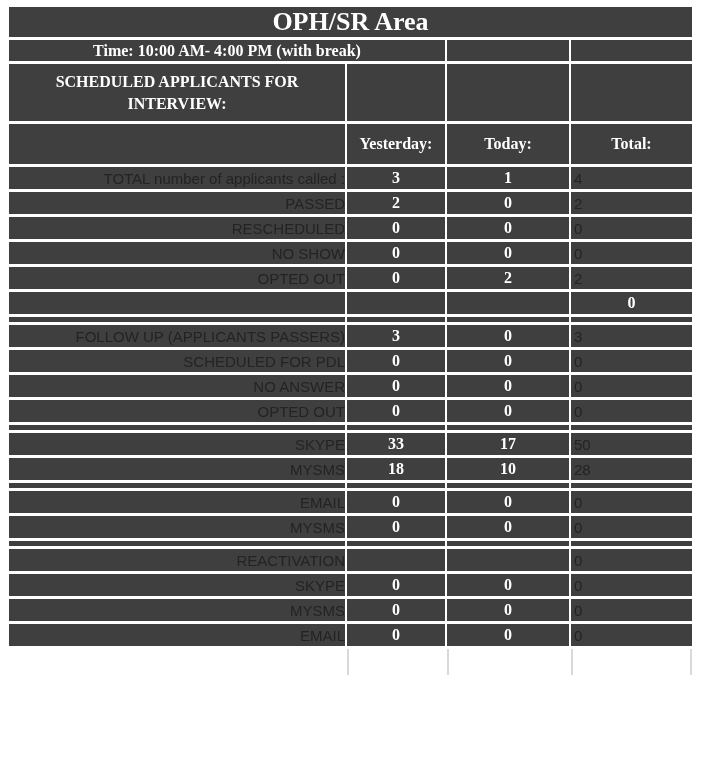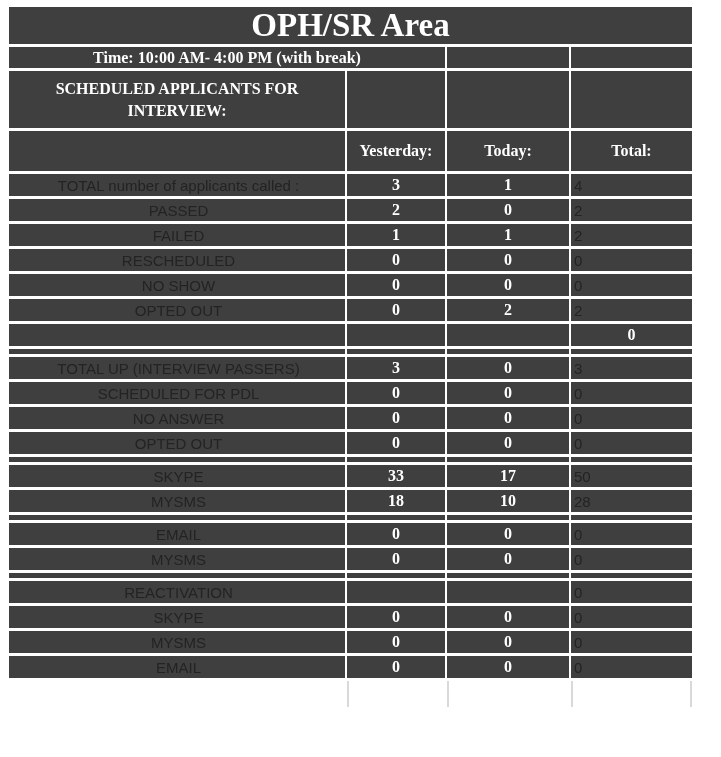--- a/index.html
+++ b/index.html
@@ -7,29 +7,29 @@
     width:721px;height:757px;background:#ffffff;overflow:hidden;
     font-family:"Liberation Serif", serif;
   }
   .wrap{padding:4px 0 0 7px;}
   table{
     border-collapse:separate;border-spacing:2px 3px;
     table-layout:fixed;background:#ffffff;
   }
   td{padding:0;margin:0;vertical-align:middle;overflow:hidden;white-space:nowrap;}
   tr.d > td{background:#3f3f3f;}
-  .title-cell{height:27px;text-align:center;color:#ffffff;font-weight:bold;font-size:33px;font-family:"Liberation Serif", serif;}
+  .title-cell{height:27px;text-align:center;color:#ffffff;font-weight:bold;font-size:26px;font-family:"Liberation Serif", serif;}
   .time-cell{height:21px;text-align:center;color:#ffffff;font-weight:bold;font-size:16px;}
   .sched-cell{height:57px;text-align:center;color:#ffffff;font-weight:bold;font-size:16px;white-space:normal;}
   .sched-cell .inner{width:280px;margin:0 auto;line-height:1.35;}
   .colhead{height:40px;text-align:center;color:#ffffff;font-weight:bold;font-size:16px;}
   tr.data{height:22px;}
   tr.data > td{height:22px;}
   .label{
-    text-align:center;padding-left:3px;color:#232323;
+    text-align:right;padding-left:3px;color:#232323;
     font-family:"Liberation Sans", sans-serif;font-size:15px;
   }
   .val{text-align:center;color:#fffffe;font-weight:bold;font-size:16px;font-family:"Liberation Serif", serif;}
   .total{
     text-align:left;padding-left:3px;color:#232323;
     font-family:"Liberation Sans", sans-serif;font-size:15px;
   }
   tr.spacer > td{height:5px;font-size:1px;line-height:1px;}
   tr.bottom > td{height:26px;background:#ffffff;}
   tr.bottom > td.bl{border-left:2px solid #d9d9d9;}
@@ -80,26 +80,20 @@
     <td class="val">1</td>
     <td class="total">4</td>
   </tr>
   <tr class="d data">
     <td class="label">PASSED</td>
     <td class="val">2</td>
     <td class="val">0</td>
     <td class="total">2</td>
   </tr>
   <tr class="d data">
-    <td class="label">FAILED</td>
-    <td class="val">1</td>
-    <td class="val">1</td>
-    <td class="total">2</td>
-  </tr>
-  <tr class="d data">
     <td class="label">RESCHEDULED</td>
     <td class="val">0</td>
     <td class="val">0</td>
     <td class="total">0</td>
   </tr>
   <tr class="d data">
     <td class="label">NO SHOW</td>
     <td class="val">0</td>
     <td class="val">0</td>
     <td class="total">0</td>
@@ -118,21 +112,21 @@
   </tr>
 
   <tr class="d spacer">
     <td></td>
           <td></td>
           <td></td>
           <td></td>
   </tr>
 
   <tr class="d data">
-    <td class="label">TOTAL UP (INTERVIEW PASSERS)</td>
+    <td class="label">FOLLOW UP (APPLICANTS PASSERS)</td>
     <td class="val">3</td>
     <td class="val">0</td>
     <td class="total">3</td>
   </tr>
   <tr class="d data">
     <td class="label">SCHEDULED FOR PDL</td>
     <td class="val">0</td>
     <td class="val">0</td>
     <td class="total">0</td>
   </tr>

